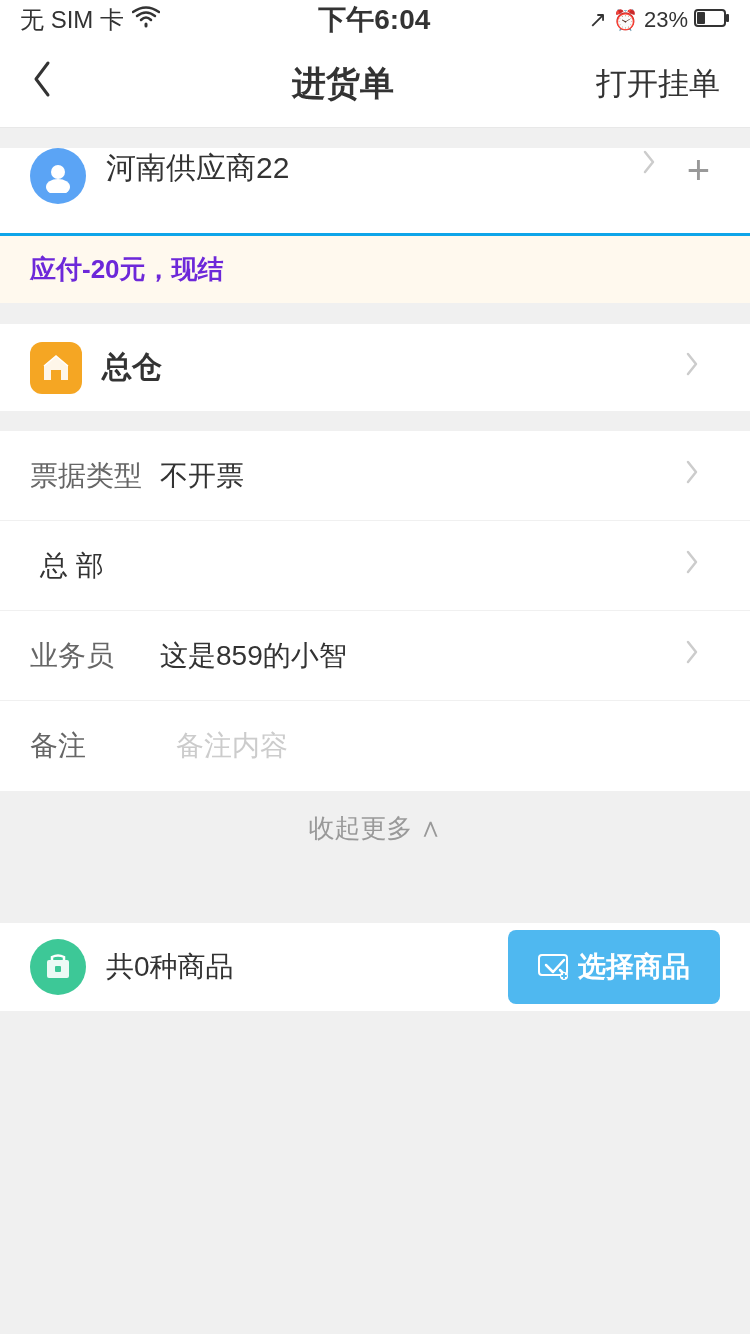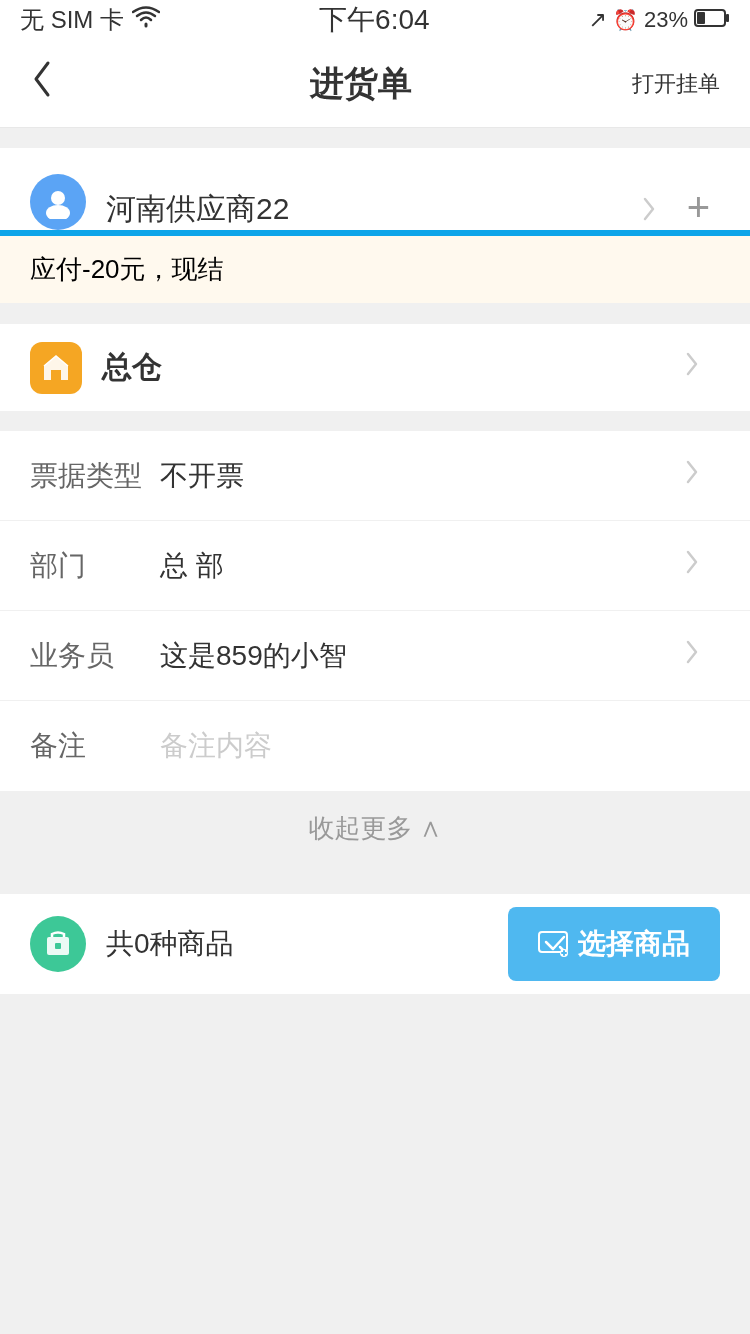--- a/index.html
+++ b/index.html
@@ -19,21 +19,21 @@
       height: 40px;
       background: #fff;
       display: flex;
       align-items: center;
       justify-content: space-between;
       padding: 2px 20px;
       font-size: 24px;
       color: #333;
     }
     .status-left { display: flex; align-items: center; gap: 8px; }
-    .status-center { font-size: 28px; font-weight: 400; }
+    .status-center { font-size: 28px; font-weight: 700; }
     .status-right { display: flex; align-items: center; gap: 6px; font-size: 24px; }
 
     
     .nav-bar {
       width: 750px;
       height: 88px;
       background: #fff;
       display: flex;
       align-items: center;
       justify-content: space-between;
@@ -45,45 +45,45 @@
       color: #333;
       cursor: pointer;
       width: 60px;
     }
     .nav-title {
       font-size: 34px;
       font-weight: 600;
       color: #333;
     }
     .nav-action {
-      font-size: 22px;
+      font-size: 31px;
       color: #333;
       cursor: pointer;
     }
 
     
     .section-gap {
       height: 20px;
       background: #f0f0f0;
     }
 
     
     .card-section {
       background: #fff;
       margin-bottom: 0;
     }
 
     
     .supplier-row {
       display: flex;
-      align-items: flex-end;
+      align-items: flex-start;
       padding: 0 30px;
       height: 88px;
       background: #fff;
-      border-bottom: 6px solid #0ea5e9;
+      border-bottom: 3px solid #0ea5e9;
     }
     .supplier-avatar {
       width: 56px;
       height: 56px;
       border-radius: 50%;
       background: #5ba4f5;
       display: flex;
       align-items: center;
       justify-content: center;
       margin-right: 20px;
@@ -151,20 +151,21 @@
       display: flex;
       align-items: center;
       padding: 0 30px;
       height: 90px;
       border-bottom: 1px solid #f0f0f0;
       background: #fff;
       cursor: pointer;
     }
     .form-row:last-child {
       border-bottom: none;
+      gap: 16px;
     }
     .form-label {
       font-size: 28px;
       color: #666;
       width: 120px;
       flex-shrink: 0;
     }
     .form-value {
       flex: 1;
       font-size: 28px;
@@ -185,23 +186,23 @@
       color: #999;
       cursor: pointer;
       margin-top: 20px;
     }
 
     
     .product-bar {
       display: flex;
       align-items: center;
       padding: 0 30px;
-      height: 100px;
-      background: #fff;
-      margin-top: 3px;
+      height: 88px;
+      background: #fff;
+      margin-top: 32px;
     }
     .product-icon {
       width: 56px;
       height: 56px;
       border-radius: 50%;
       background: #3dc897;
       display: flex;
       align-items: center;
       justify-content: center;
       margin-right: 20px;
@@ -277,21 +278,21 @@
       </svg>
     </div>
     <span class="supplier-name">河南供应商22</span>
     <span class="arrow-right">
       <svg width="16" height="28" viewBox="0 0 16 28">
         <path d="M4 4 L12 14 L4 24" stroke="#ccc" stroke-width="2.5" fill="none" stroke-linecap="round" stroke-linejoin="round"></path>
       </svg>
     </span>
     <span class="plus-btn">+</span>
   </div>
-  <div class="notice-row" style="background: rgb(255, 249, 238); color: #000000;">应付-20元，现结</div>
+  <div class="notice-row" style="background: rgb(255, 249, 238); color: #6d28d9; font-weight: bold;">应付-20元，现结</div>
 </div>
 
 <div class="section-gap"></div>
 
 <div class="card-section">
   <div class="warehouse-row">
     <div class="warehouse-icon" style="background: rgb(245, 166, 35);">
       <svg width="32" height="32" viewBox="0 0 32 32">
         <path d="M4 14 L16 4 L28 14 L28 28 L4 28 Z" fill="white" opacity="0.9"></path>
         <rect x="11" y="18" width="10" height="10" fill="#f5a623"></rect>
@@ -315,23 +316,20 @@
     </span>
     <span class="form-value">不开票</span>
     <span class="arrow-right">
       <svg width="16" height="28" viewBox="0 0 16 28">
         <path d="M4 4 L12 14 L4 24" stroke="#ccc" stroke-width="2.5" fill="none" stroke-linecap="round" stroke-linejoin="round"></path>
       </svg>
     </span>
   </div>
 
   <div class="form-row">
-    <span class="form-label">
-      <span>部门</span>
-    </span>
     <span class="form-value">总 部</span>
     <span class="arrow-right">
       <svg width="16" height="28" viewBox="0 0 16 28">
         <path d="M4 4 L12 14 L4 24" stroke="#ccc" stroke-width="2.5" fill="none" stroke-linecap="round" stroke-linejoin="round"></path>
       </svg>
     </span>
   </div>
 
   <div class="form-row">
     <span class="form-label">

